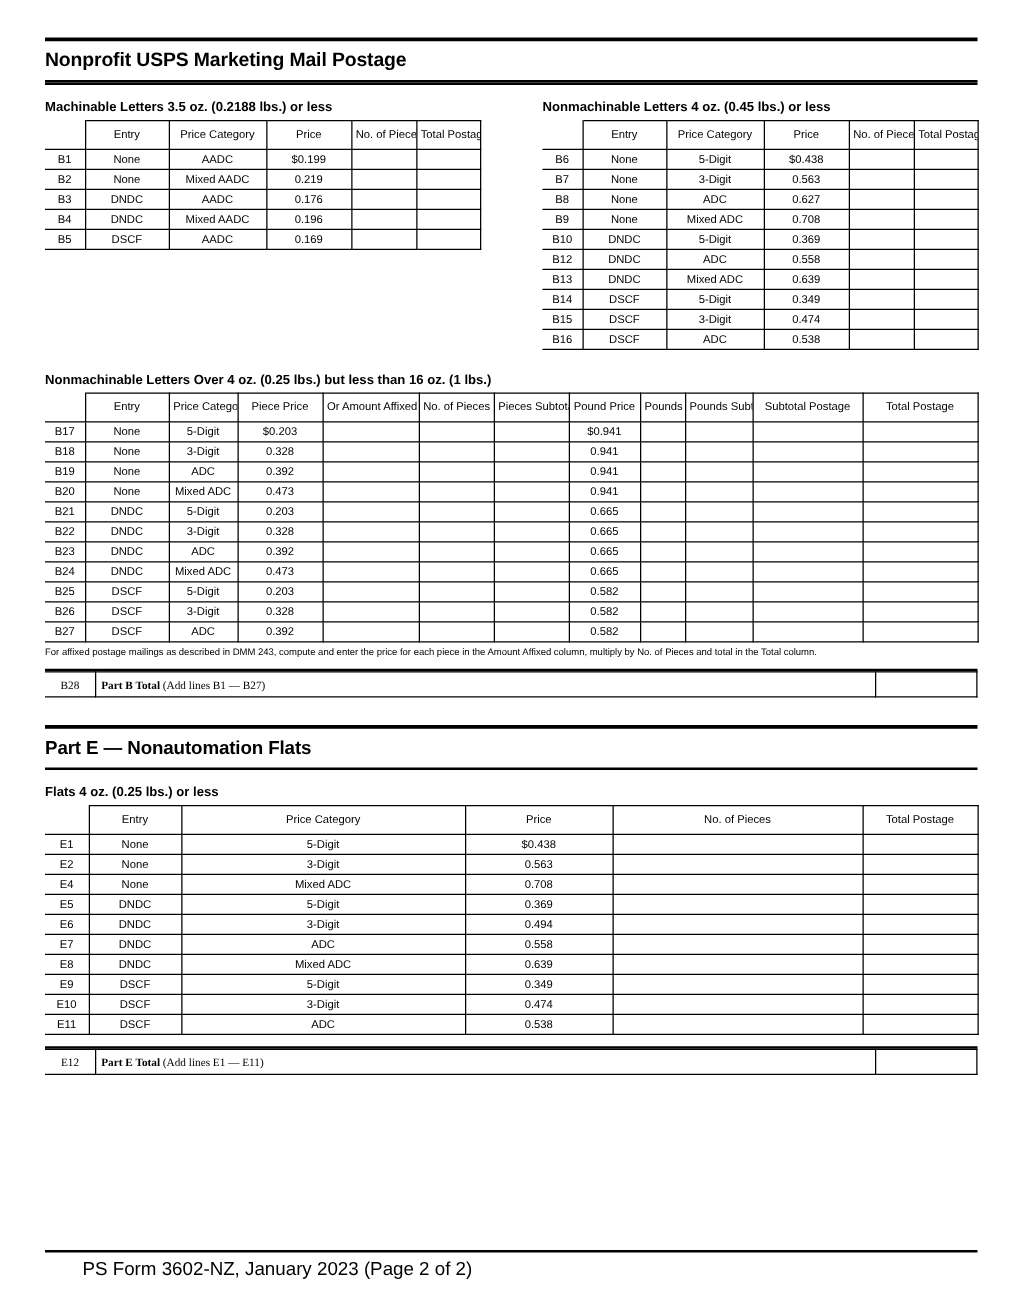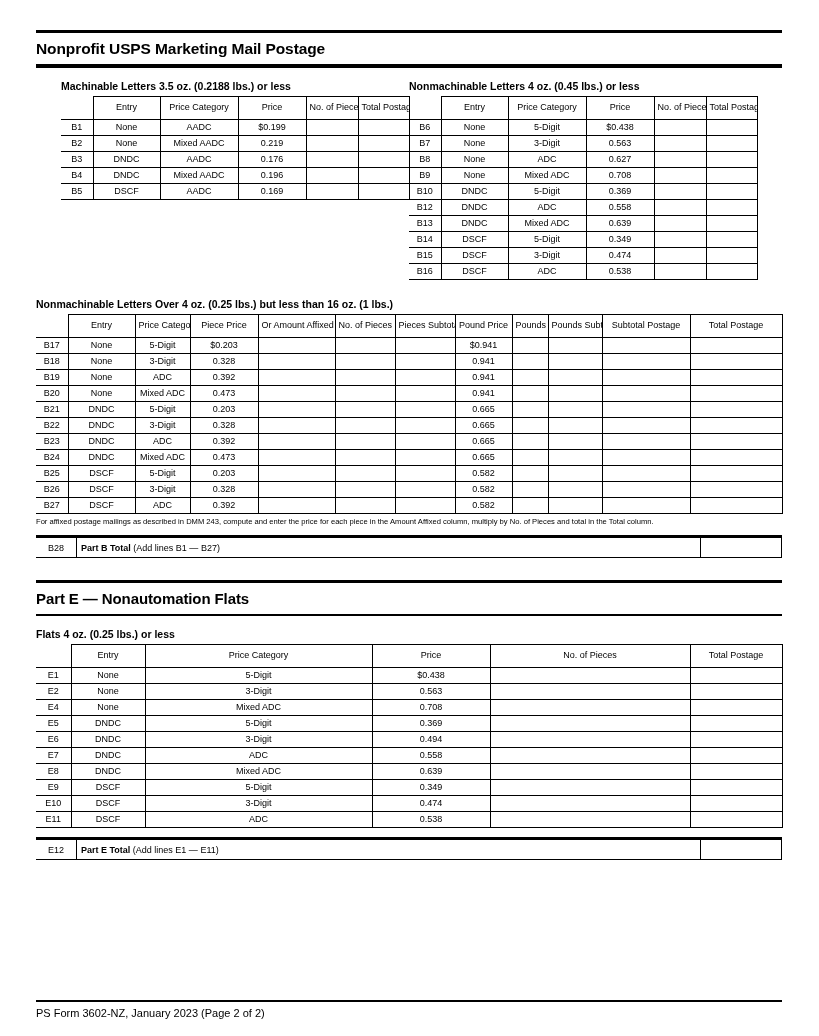--- a/index.html
+++ b/index.html
@@ -91,21 +91,21 @@
   }
   td.num {
     text-align: right;
     padding-right: 4px;
   }
   td.blank { background: #fff; }
 
   
   .top-row {
     display: flex;
-    justify-content: center;
+    justify-content: space-between;
     align-items: flex-start;
   }
   .top-col { width: 348px; }
   .top-col.right { width: 348px; }
 
   
   .sec { margin-top: 18px; }
 
   
   .footnote {
@@ -116,20 +116,21 @@
 
   
   .total-block {
     margin-top: 9px;
   }
   table.total-table {
     border-collapse: collapse;
     table-layout: fixed;
     width: 746px;
     font-size: 9px;
+    font-family: Liberation Serif, serif;
   }
   table.total-table td {
     border: 1px solid #000;
     height: 19px;
     padding: 0 4px;
     vertical-align: middle;
   }
   table.total-table td.t-idx {
     border-left: none;
     text-align: center;
@@ -145,22 +146,23 @@
   .tl-norm { font-weight: normal; }
 
   
   .footer-wrap {
     position: absolute;
     left: 36px;
     top: 1000px;
     width: 746px;
   }
   .footer-text {
-    font-size: 11px;
+    font-size: 15px;
     margin-top: 5px;
+    margin-left: 30px;
   }
 </style>
 </head>
 <body>
 
 <div class="page">
   <div class="content">
 
     <div class="rule-thick"></div>
     <h1 class="doc-title">Nonprofit USPS Marketing Mail Postage</h1>

